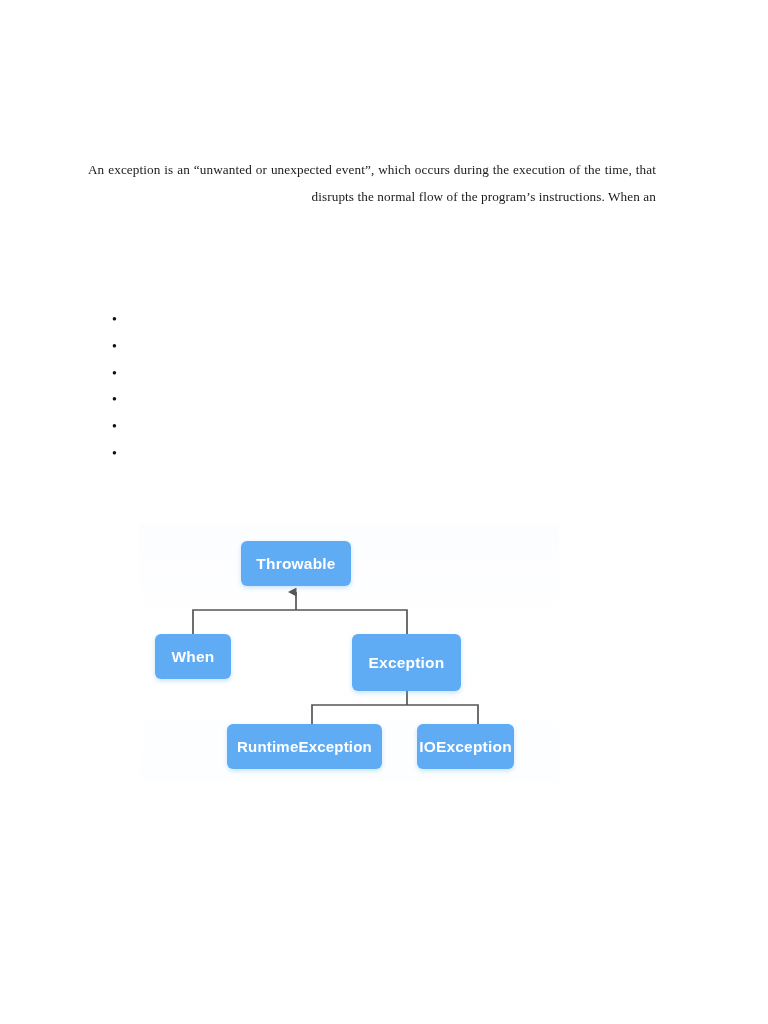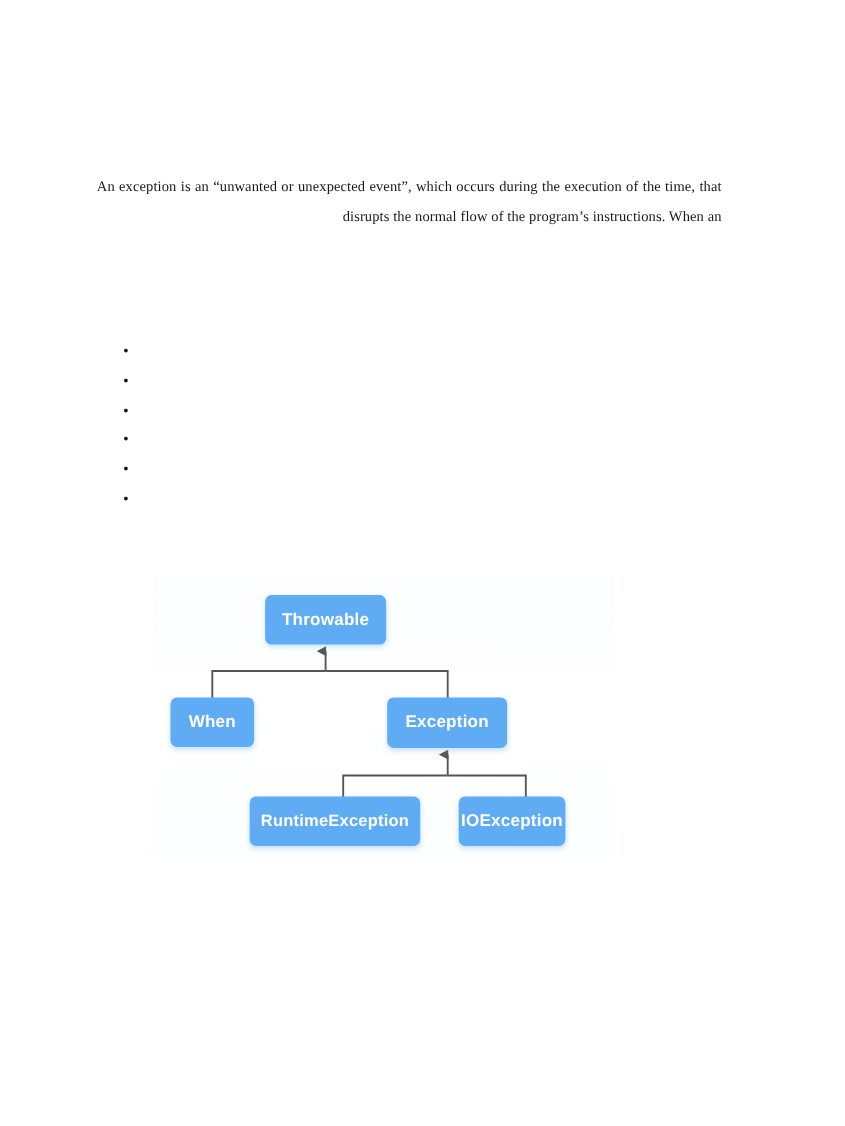--- a/index.html
+++ b/index.html
@@ -86,21 +86,21 @@
     font-family: "Liberation Sans", "DejaVu Sans", sans-serif;
     font-weight: bold;
     font-size: 15.5px;
     letter-spacing: 0.2px;
     box-shadow: 0 2px 5px rgba(95,172,245,0.33);
     white-space: nowrap;
     z-index: 3;
   }
   .node-throwable  { left:102px; top: 18px; width:110px; height:45px;text-align:right; }
   .node-error      { left: 16px; top:111px; width: 76px; height:45px; }
-  .node-exception  { left:213px; top:111px; width:109px; height:46px; }
+  .node-exception  { left:213px; top:111px; width:109px; height:57px; }
   .node-runtimeex  { left: 88px; top:201px; width:155px; height:45px; font-size:15px;}
   .node-ioexcept   { left:278px; top:201px; width:97px; height:45px; }
 
   .edges {
     position: absolute;
     inset: 0;
     z-index: 1;
     pointer-events: none;
   }
 </style>

